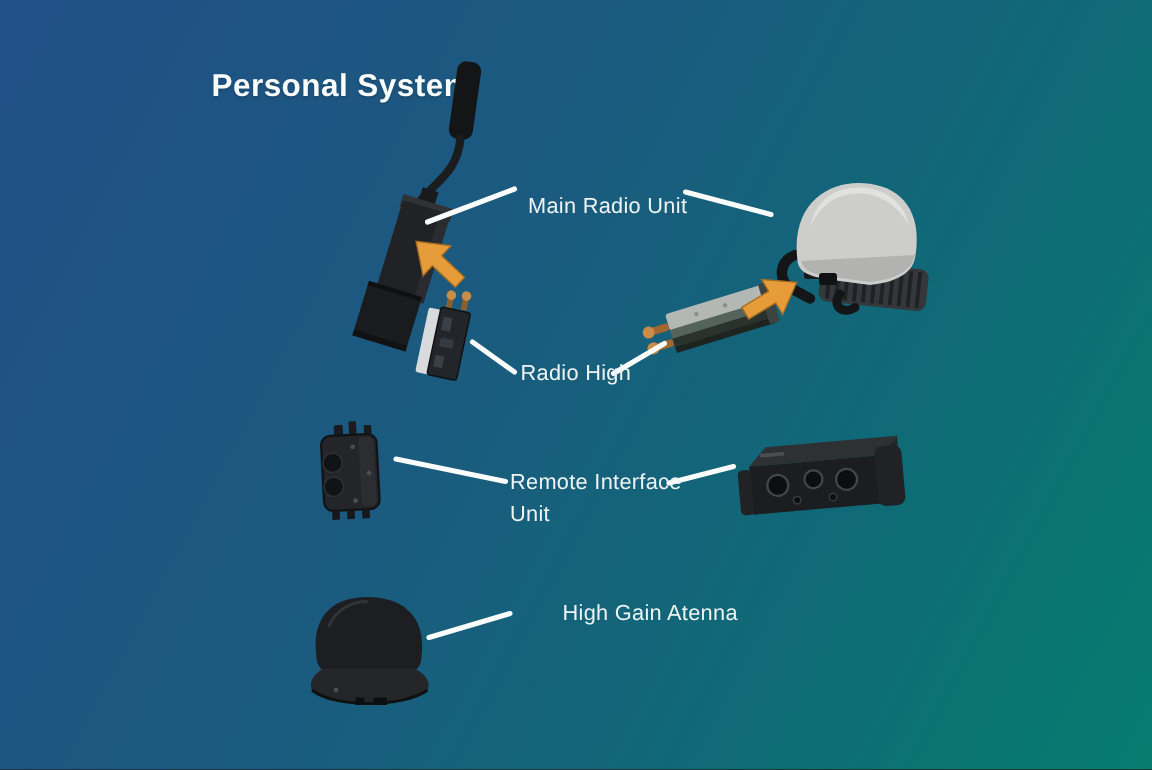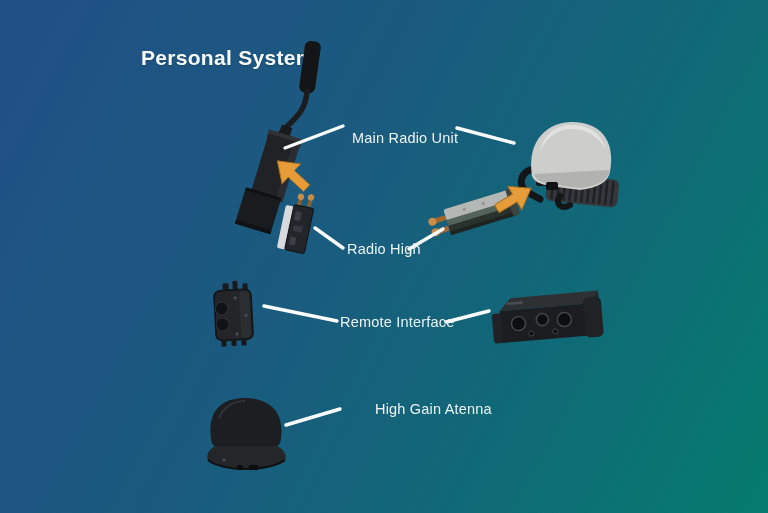--- a/index.html
+++ b/index.html
@@ -187,20 +187,21 @@
   </svg>
 
   <div class="abs lbl" style="left:352px;top:128px;">Main Radio Unit</div>
 
   <div class="abs lbl" style="left:347px;top:239px;">
     <div>Radio High</div>
   </div>
 
   <div class="abs lbl" style="left:340px;top:312px;">
     <div>Remote Interface</div>
+    <div>Unit</div>
   </div>
 
   <div class="abs lbl" style="left:343px;top:399px;margin-left:32px;">
     <div>High Gain Atenna</div>
   </div>
 
 
 </div>
 
 </body></html>

